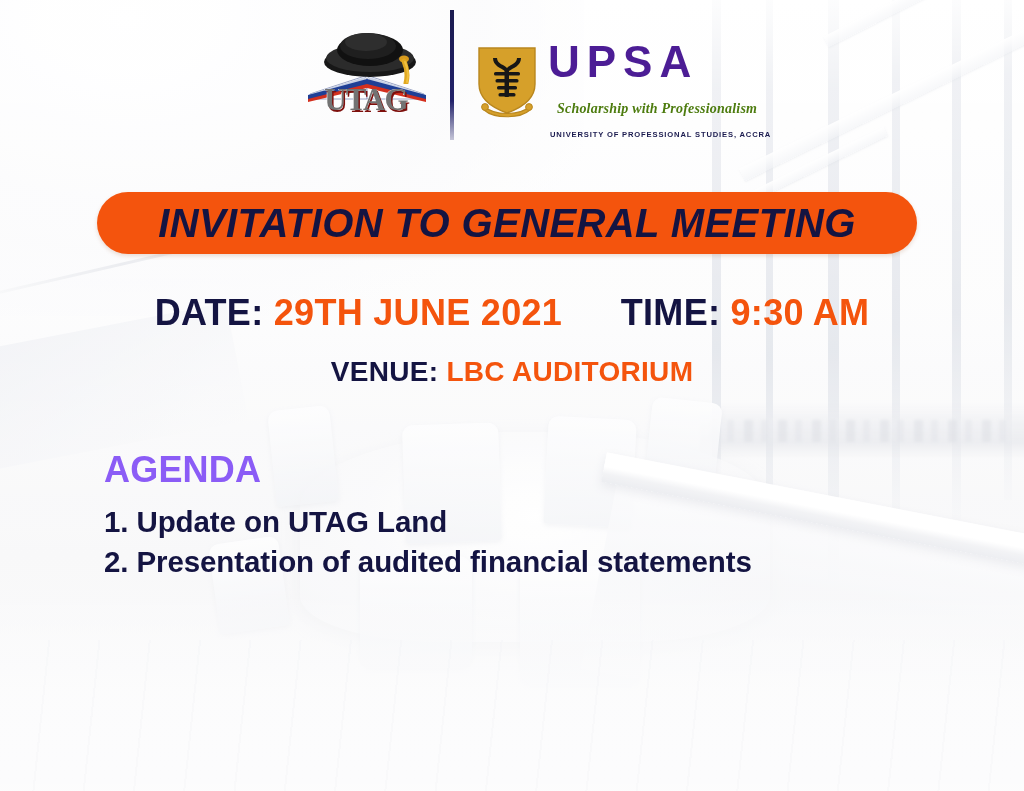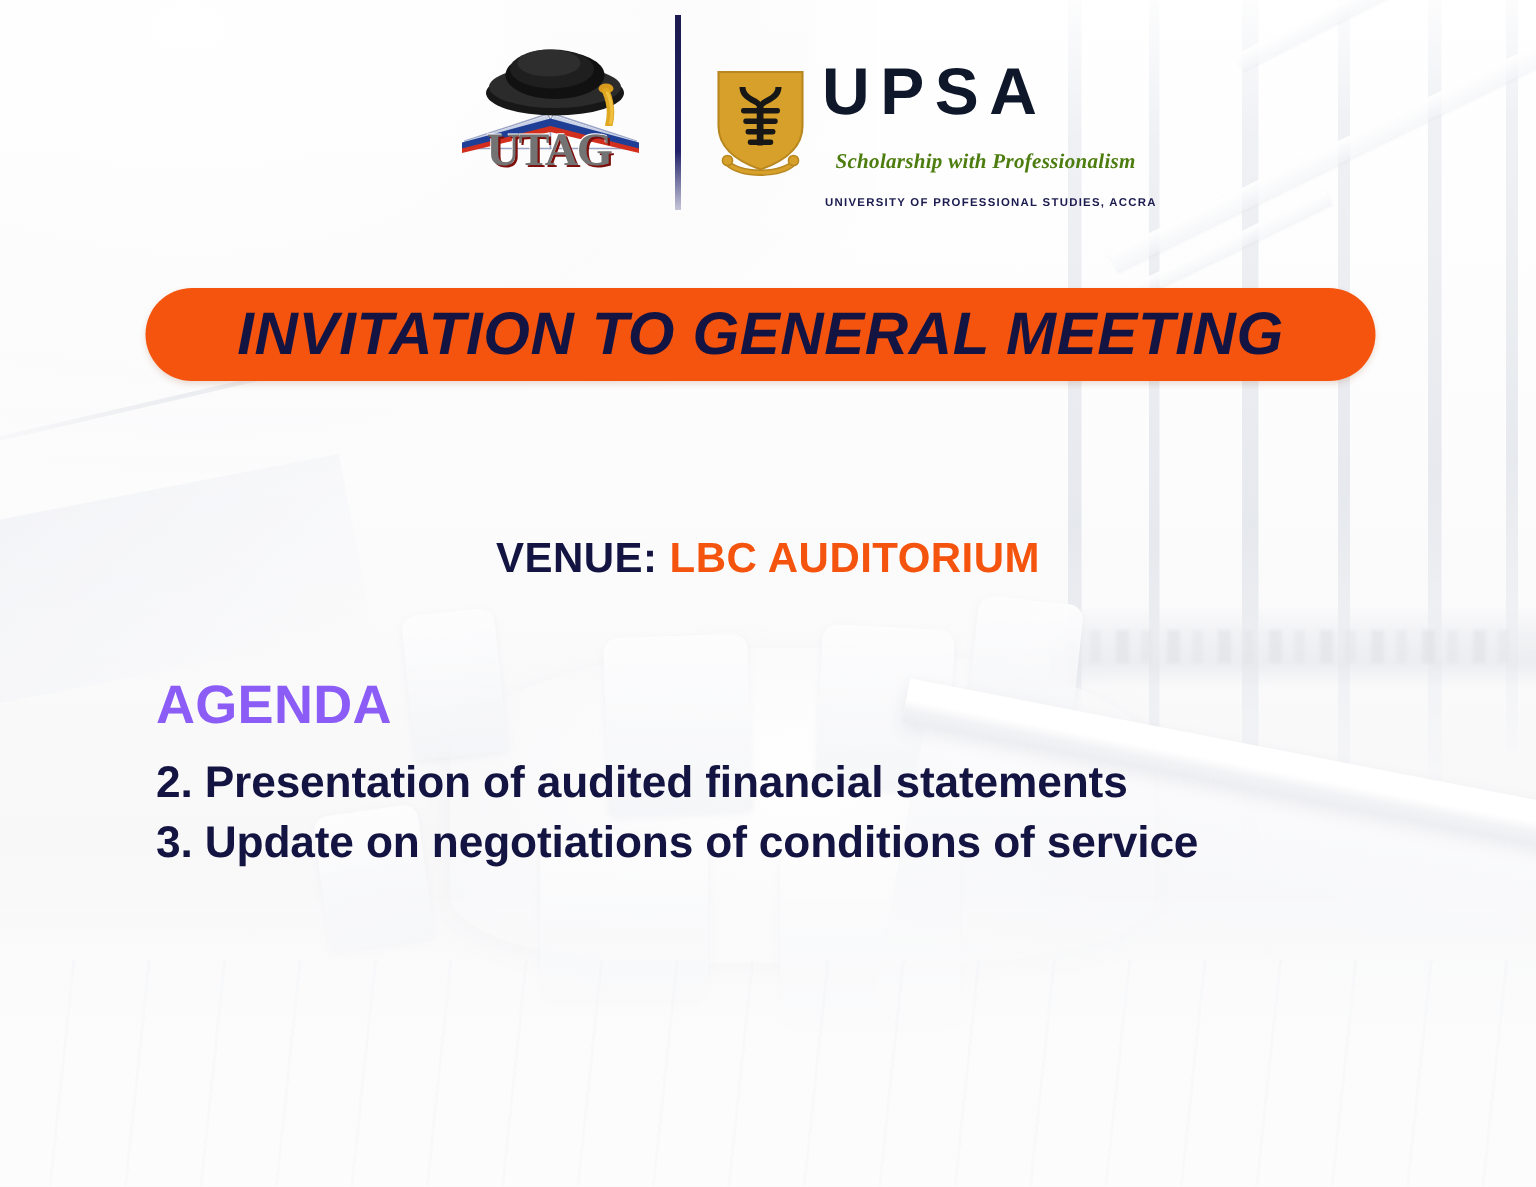--- a/index.html
+++ b/index.html
@@ -128,21 +128,21 @@
   }
 
   .divider{position:absolute;left:450px;top:10px;width:4px;height:130px;
     background:linear-gradient(180deg,#1b1b4f 0%,#22226a 70%,rgba(34,34,106,.25) 100%);}
 
   .upsa-logo{position:absolute;left:476px;top:40px;width:240px;height:92px;}
   .shield{position:absolute;left:0px;top:4px;width:62px;height:78px;}
   .upsa-word{
     position:absolute;left:72px;top:0px;
     font-family:"Liberation Sans", sans-serif;font-weight:bold;font-size:44px;
-    letter-spacing:7px;color:#0f172a;line-height:1.02;
+    letter-spacing:7px;color:#4c1d95;line-height:1.02;
   }
   .upsa-sub{
     position:absolute;left:74px;top:49px;
     font-family:"Liberation Sans", sans-serif;font-weight:bold;font-size:7.6px;
     letter-spacing:.85px;color:#1b1b4f;white-space:nowrap;margin-top:41px;
   }
   .upsa-tag{
     position:absolute;left:81px;top:61px;
     font-family:"Liberation Serif", serif;font-weight:bold;font-style:italic;font-size:14px;
     letter-spacing:.2px;color:#4d7c0f;white-space:nowrap;
@@ -279,28 +279,37 @@
       <div class="upsa-word">UPSA</div>
       <div class="upsa-sub">UNIVERSITY OF PROFESSIONAL STUDIES, ACCRA</div>
       <div class="upsa-tag">Scholarship with Professionalism</div>
     </div>
   </div>
 
   <div class="title-pill">
     <span>INVITATION TO GENERAL MEETING</span>
   </div>
 
+  <div class="dtline">
+    <span class="navy">DATE:</span>
+    <span> </span>
+    <span class="orange">29TH JUNE 2021</span>
+    <span class="gap-lg"></span>
+    <span class="navy">TIME:</span>
+    <span> </span>
+    <span class="orange">9:30 AM</span>
+  </div>
 
   <div class="venueline">
     <span class="navy">VENUE:</span>
     <span> </span>
     <span class="orange">LBC AUDITORIUM</span>
   </div>
 
   <div class="agenda">
     <div class="agenda-title">AGENDA</div>
     <ul class="agenda-list">
+      <li class="agenda-item first">1.  Update on UTAG Land</li>
       <li class="agenda-item">2. Presentation of audited financial statements</li>
-      <li class="agenda-item">3. Update on negotiations of conditions of service</li>
     </ul>
   </div>
 
 </div>
 
 </body></html>

